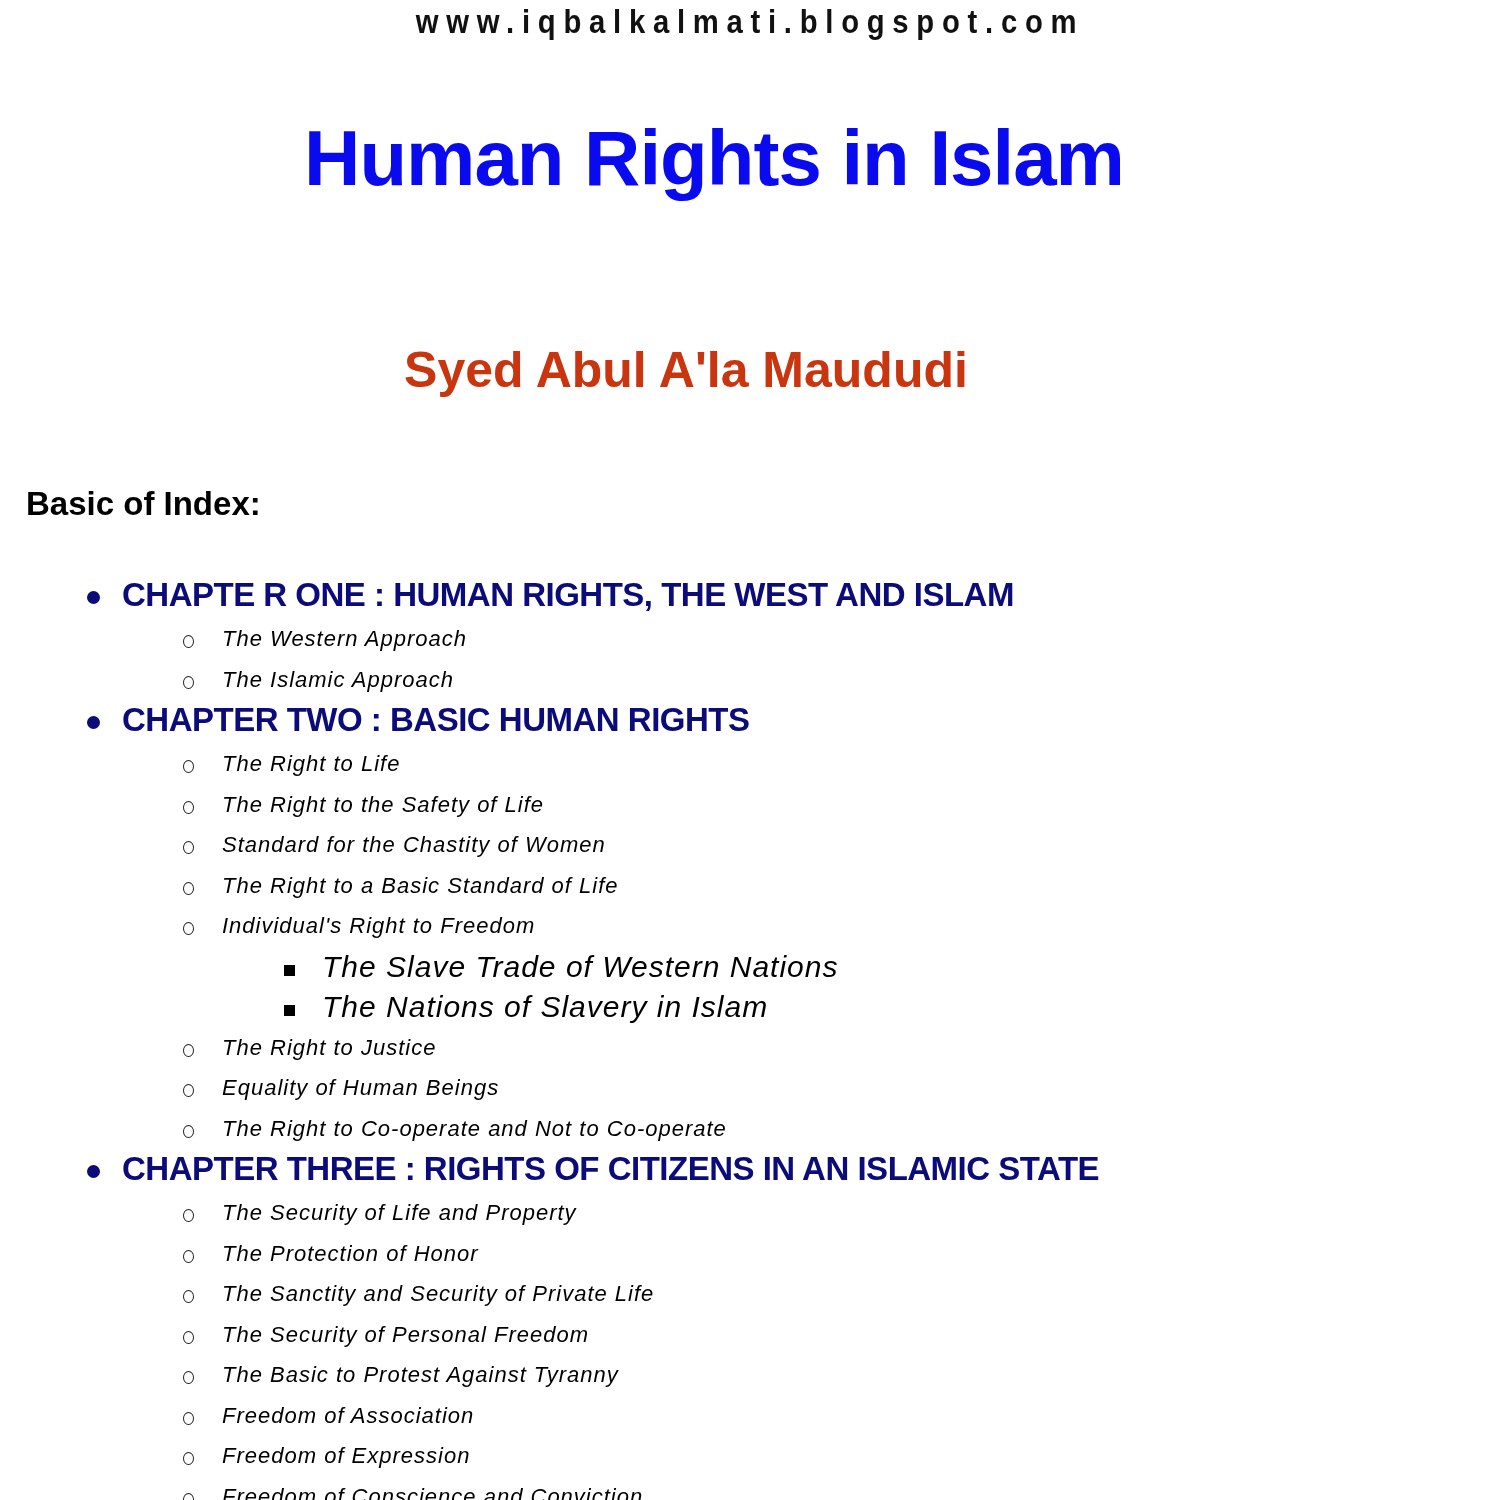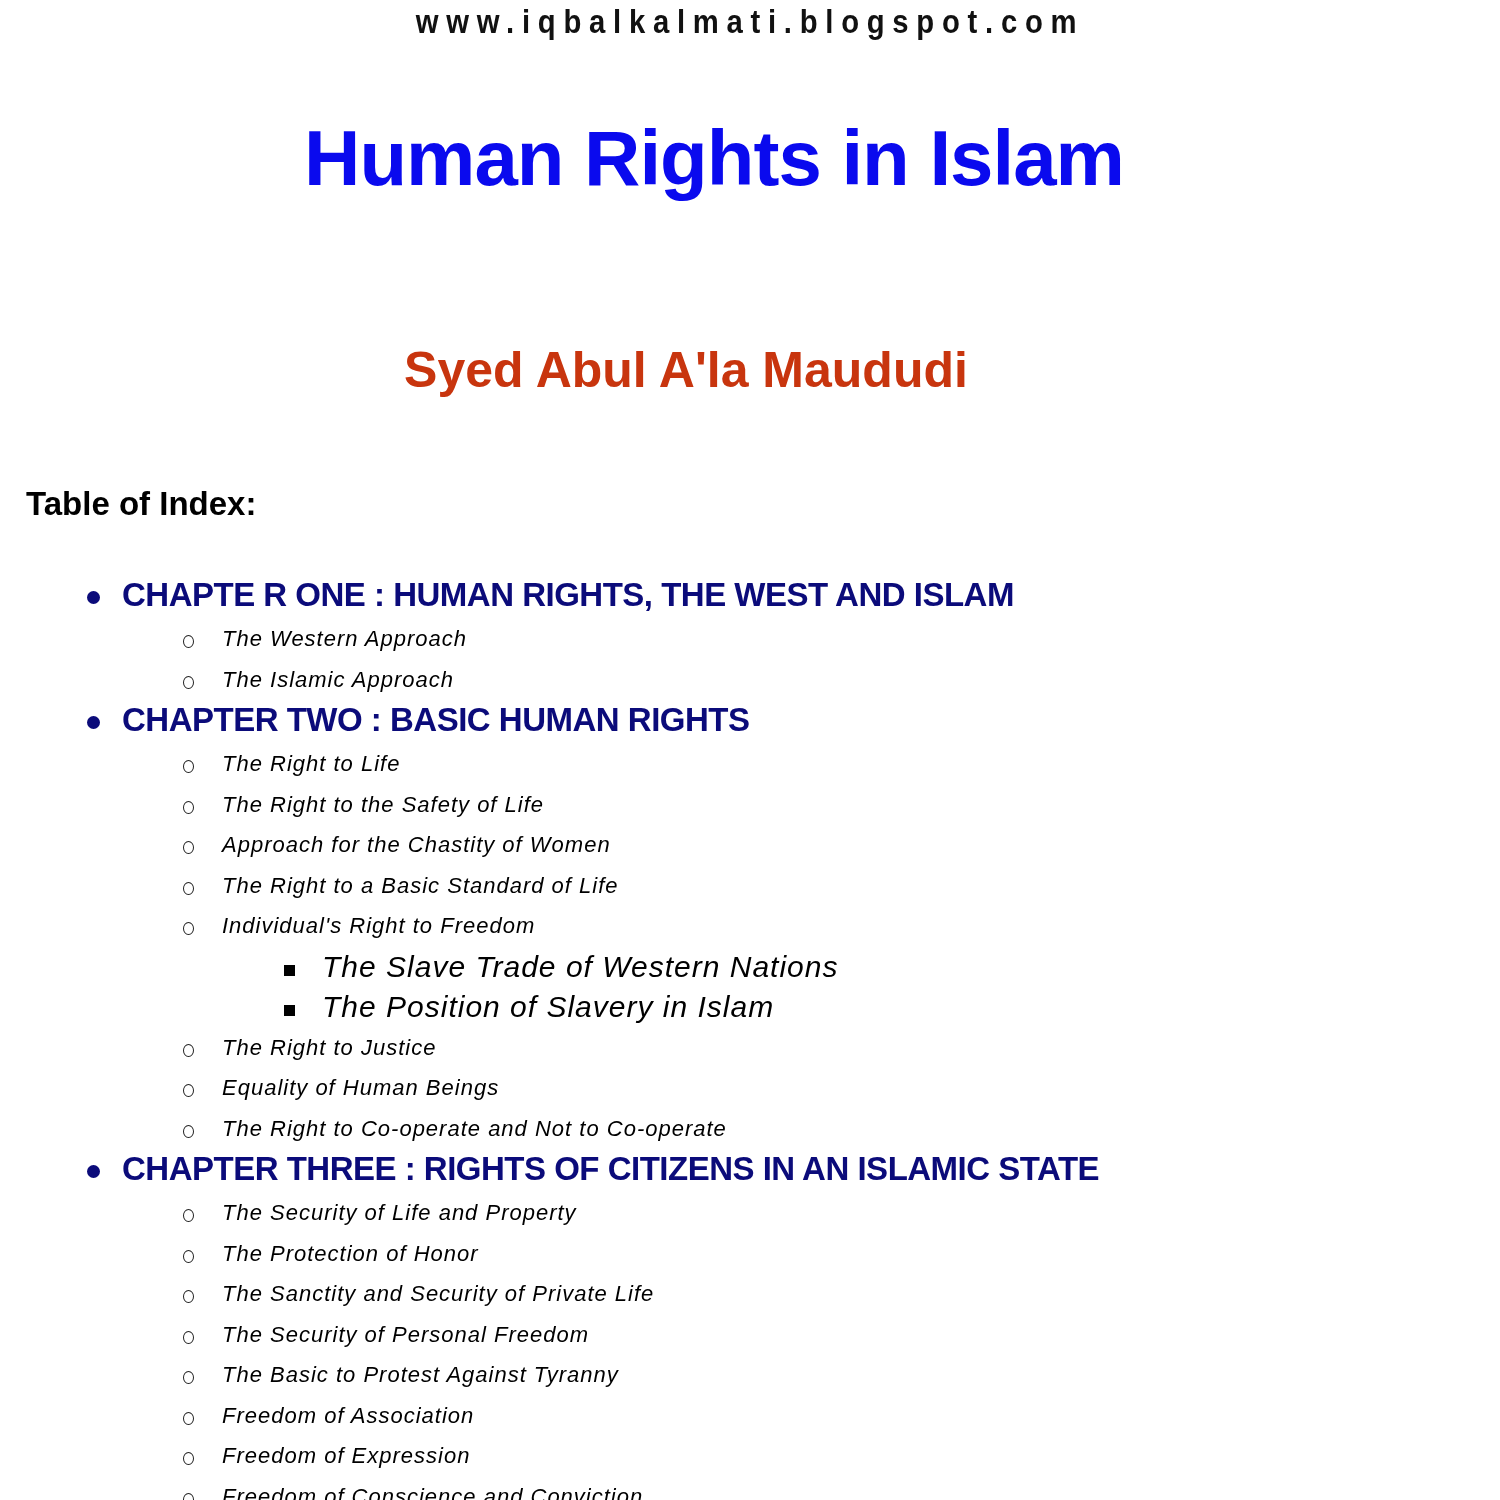--- a/index.html
+++ b/index.html
@@ -59,21 +59,21 @@
       letter-spacing: 1px; white-space: nowrap;
     }
     .row.chapter { height: 44px; }
   </style>
 </head>
 <body>
 
 <div class="site-url">www.iqbalkalmati.blogspot.com</div>
 <div class="title">Human Rights in Islam</div>
 <div class="author">Syed Abul A'la Maududi</div>
-<div class="toc-heading">Table of Index:</div>
+<div class="toc-heading">Basic of Index:</div>
 
 <div class="toc">
 
   <div class="row chapter">
     <span class="bullet"></span>
     <span class="text">CHAPTE R ONE : HUMAN RIGHTS, THE WEST AND ISLAM</span>
   </div>
   <div class="row section">
     <span class="bullet"></span>
     <span class="text">The Western Approach</span>
@@ -90,37 +90,37 @@
   <div class="row section">
     <span class="bullet"></span>
     <span class="text">The Right to Life</span>
   </div>
   <div class="row section">
     <span class="bullet"></span>
     <span class="text">The Right to the Safety of Life</span>
   </div>
   <div class="row section">
     <span class="bullet"></span>
-    <span class="text">Approach for the Chastity of Women</span>
+    <span class="text">Standard for the Chastity of Women</span>
   </div>
   <div class="row section">
     <span class="bullet"></span>
     <span class="text">The Right to a Basic Standard of Life</span>
   </div>
   <div class="row section">
     <span class="bullet"></span>
     <span class="text">Individual's Right to Freedom</span>
   </div>
   <div class="row sub">
     <span class="bullet"></span>
     <span class="text">The Slave Trade of Western Nations</span>
   </div>
   <div class="row sub">
     <span class="bullet"></span>
-    <span class="text">The Position of Slavery in Islam</span>
+    <span class="text">The Nations of Slavery in Islam</span>
   </div>
   <div class="row section">
     <span class="bullet"></span>
     <span class="text">The Right to Justice</span>
   </div>
   <div class="row section">
     <span class="bullet"></span>
     <span class="text">Equality of Human Beings</span>
   </div>
   <div class="row section">

